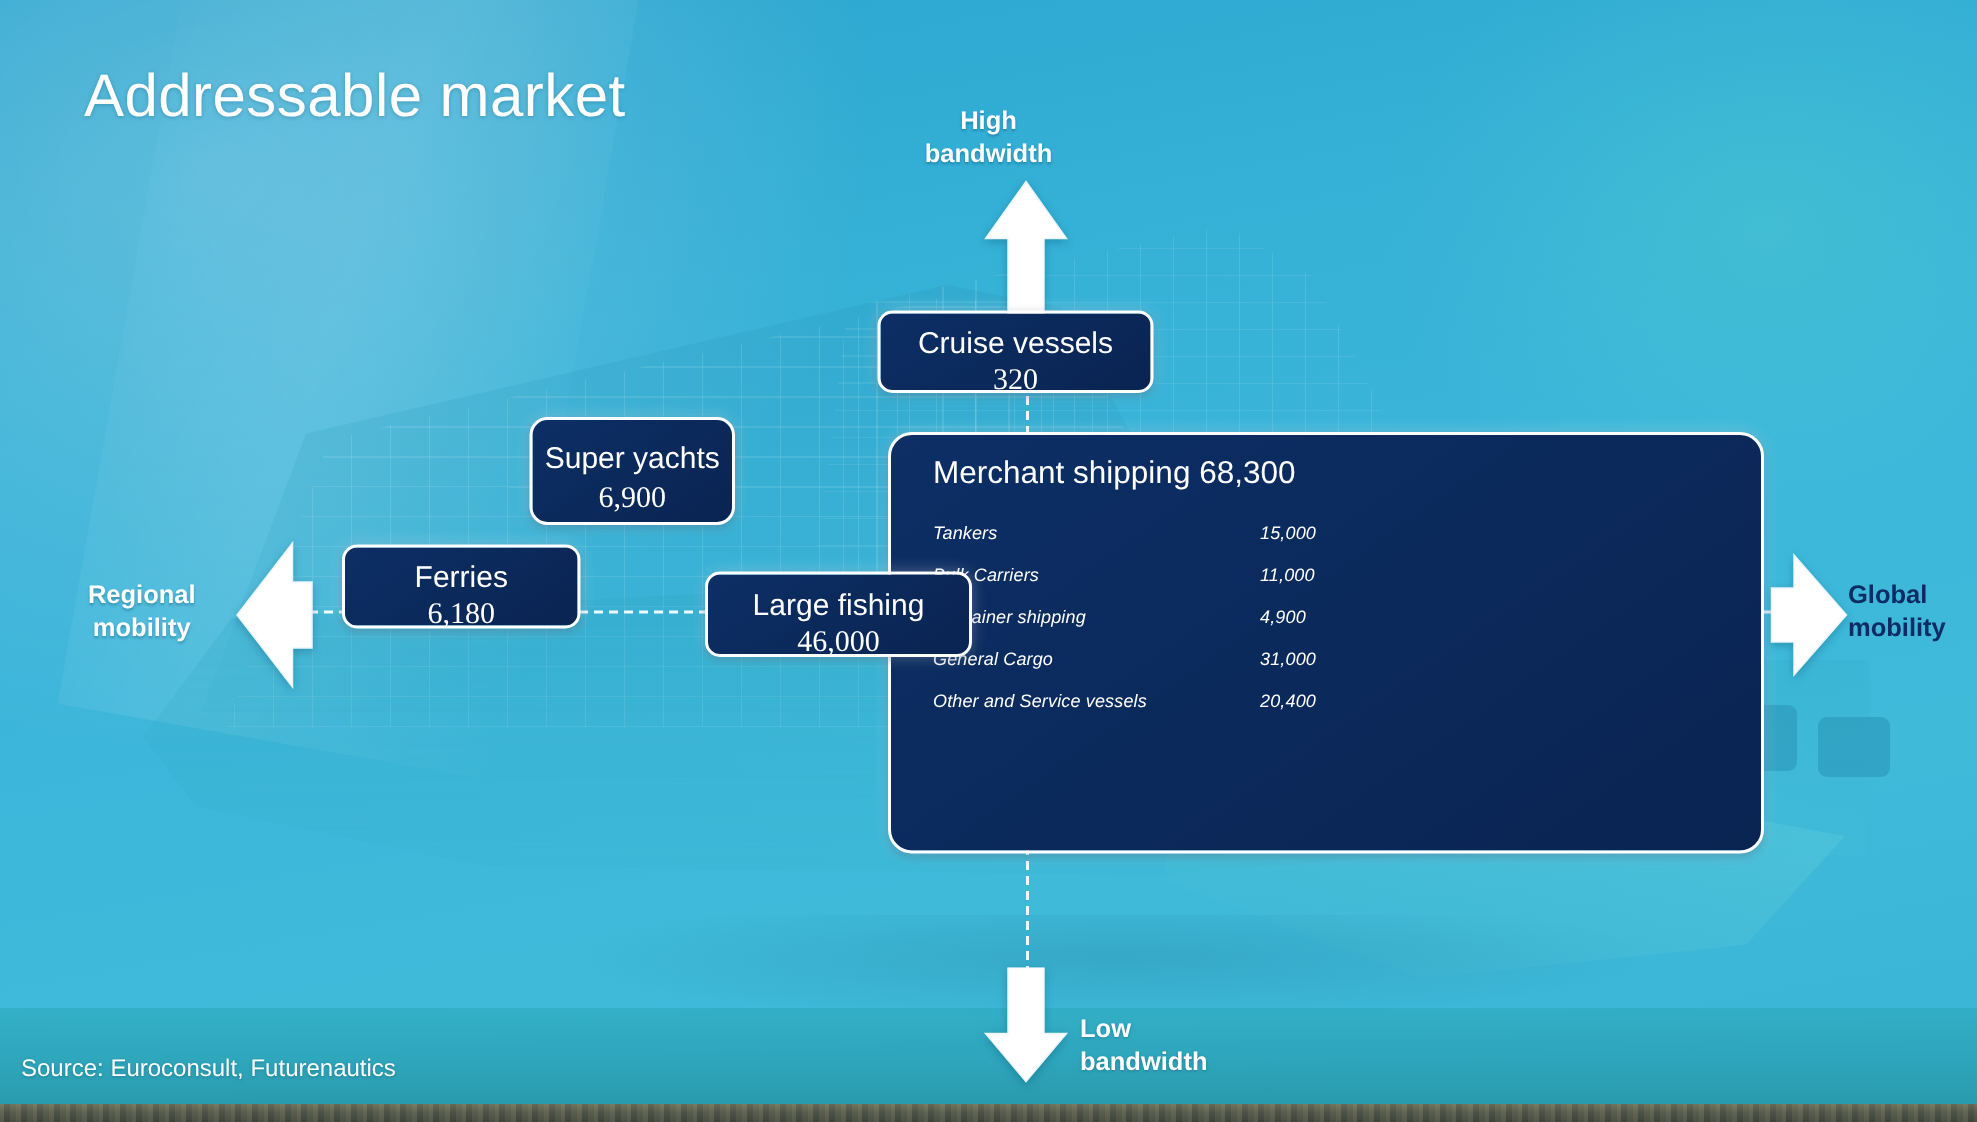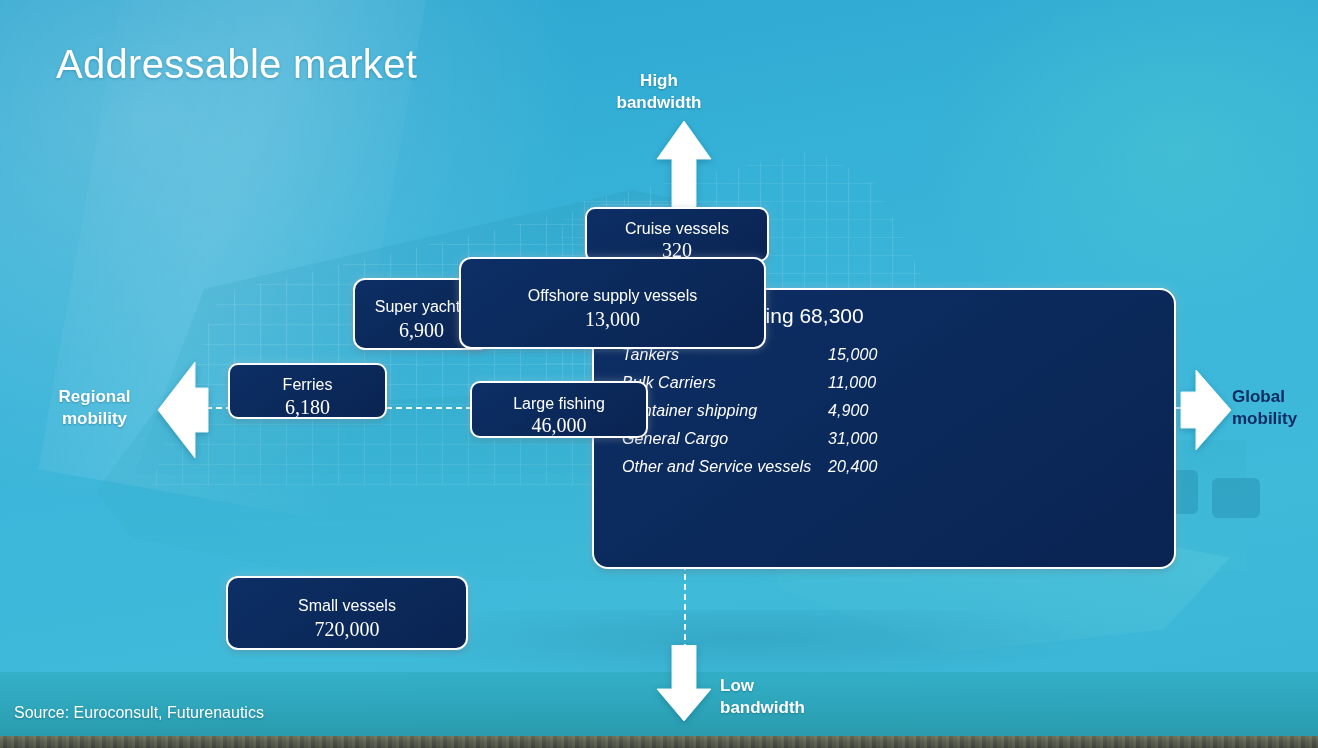--- a/index.html
+++ b/index.html
@@ -136,21 +136,21 @@
   .box {
     position:absolute;
     background: linear-gradient(145deg, #0d2f66 0%, #0b2a5c 45%, #0a2452 100%);
     border: 2px solid #ffffff;
     border-radius: 12px;
     color: #ffffff;
     box-shadow: 0 0 10px rgba(255,255,255,0.28), 0 2px 6px rgba(0,40,70,0.30);
     display:flex; flex-direction:column; align-items:center; justify-content:center;
     text-align:center;
   }
-  .box .b-name { font-size:16px; line-height:1.25;margin-top:12px; }
+  .box .b-name { font-size:20px; line-height:1.25;margin-top:12px; }
   .box .b-val  { font-size:20px; line-height:1.35;font-family:Liberation Serif, serif; }
 
   .box-rigs     { left:222px; top:231px; width:190px; height:53px; border-radius:10px; }
   .box-yachts   { left:353px; top:278px; width:133px; height:68px; }
   .box-ferries  { left:228px; top:363px; width:155px; height:52px; border-radius:10px; }
   .box-cruise   { left:585px; top:207px; width:180px; height:51px; border-radius:10px; }
   .box-offshore { left:459px; top:257px; width:303px; height:88px; }
   .box-fishing  { left:470px; top:381px; width:174px; height:53px; border-radius:10px; }
   .box-small    { left:226px; top:576px; width:238px; height:70px; }
 
@@ -163,22 +163,22 @@
   .box-merchant {
     left:592px; top:288px; width:580px; height:277px;
     border-radius:16px; display:block; text-align:left; padding:0;
   }
   .merchant-title {
     position:absolute; left:28px; top:14px;
     font-size:21px; color:#ffffff;
   }
   .merchant-rows { position:absolute; left:28px; top:51px; right:20px; }
   .m-row {
-    display:flex; font-style:italic; font-size:16px; color:#ffffff;
-    height:28px; align-items:center; letter-spacing:0.1px;
+    display:flex; font-style:italic; font-size:12px; color:#ffffff;
+    height:28px; align-items:center; letter-spacing:0.1px;gap:12px;
   }
   .m-label { width:206px; flex:0 0 206px; }
   .m-value { }
 
   .source {
     position:absolute; left:14px; top:704px;
     font-size:16px; color:#ffffff; text-shadow:0 1px 2px rgba(0,60,90,0.35);
   }
 </style>
 </head>
@@ -283,29 +283,21 @@
         <span class="m-label">General Cargo</span>
         <span class="m-value">31,000</span>
       </div>
       <div class="m-row">
         <span class="m-label">Other and Service vessels</span>
         <span class="m-value">20,400</span>
       </div>
     </div>
   </div>
 
-  <div class="box box-offshore">
-    <div class="b-name">Offshore supply vessels</div>
-    <div class="b-val">13,000</div>
-  </div>
 
   <div class="box box-fishing">
     <div class="b-name">Large fishing</div>
     <div class="b-val">46,000</div>
   </div>
 
-  <div class="box box-small">
-    <div class="b-name">Small vessels</div>
-    <div class="b-val">720,000</div>
-  </div>
 
   <div class="source">Source: Euroconsult, Futurenautics</div>
 </div>
 
 </body></html>

